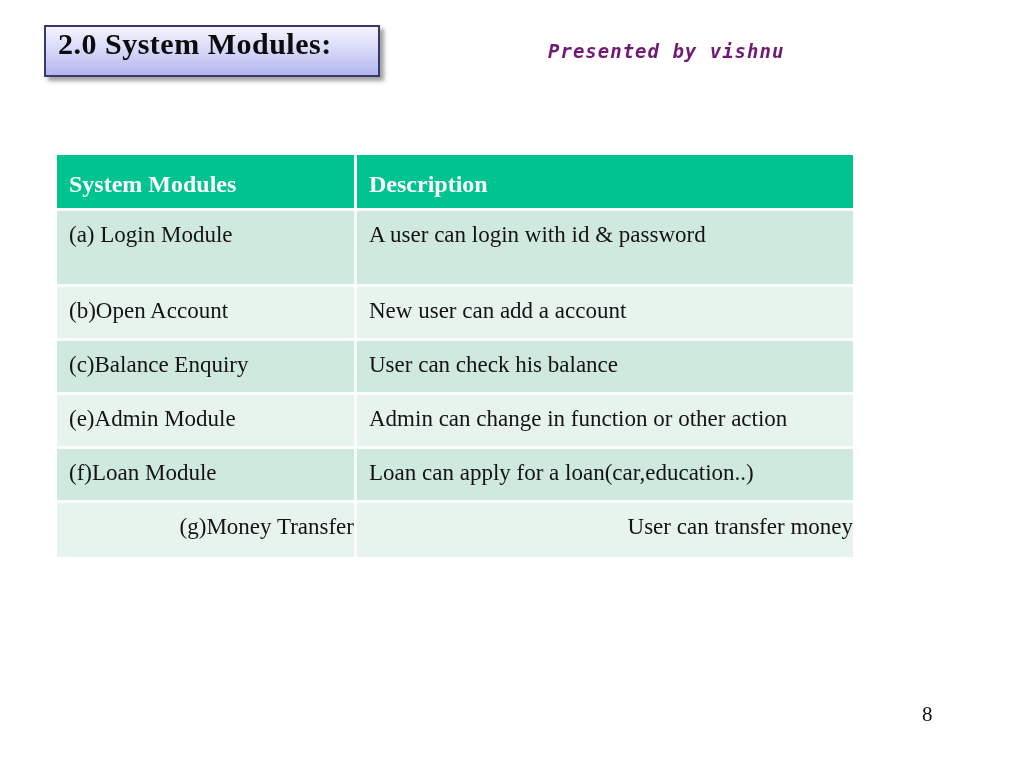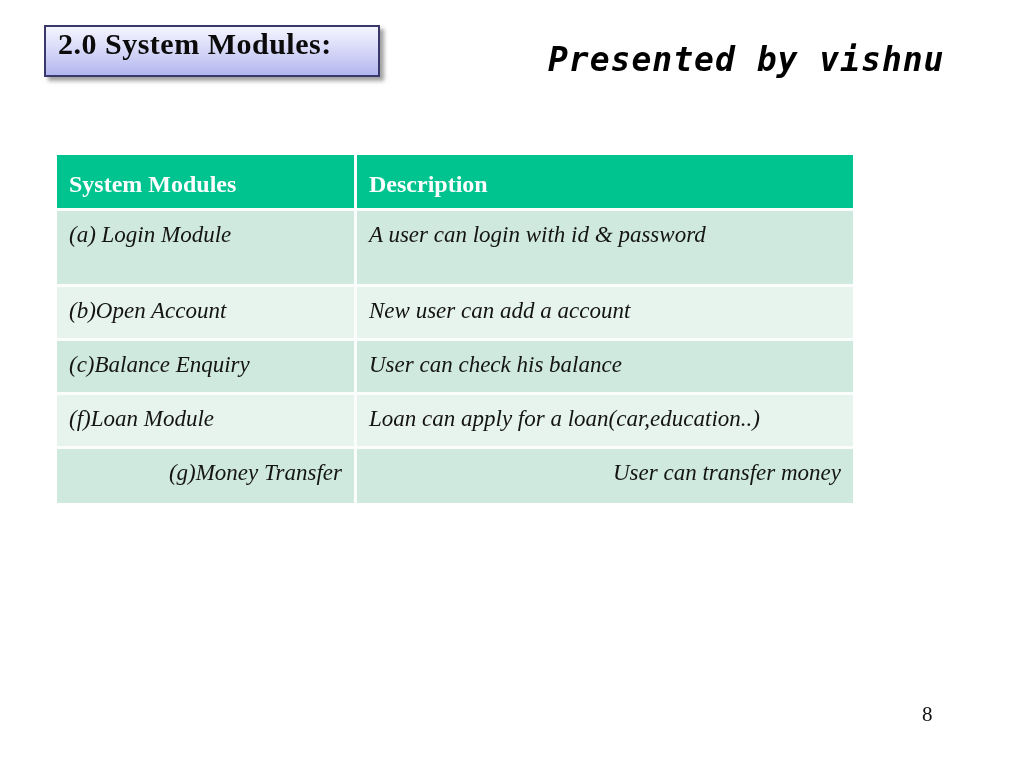--- a/index.html
+++ b/index.html
@@ -38,23 +38,23 @@
   }
 
   
   .presented-by {
     position: absolute;
     left: 548px;
     top: 40px;
     font-family: "DejaVu Sans Mono", monospace;
     font-style: italic;
     font-weight: bold;
-    font-size: 33px;
+    font-size: 19px;
     letter-spacing: 1px;
-    color: #000000;
+    color: #701a75;
     white-space: nowrap;
   }
 
   
   .modules-table {
     position: absolute;
     left: 57px;
     top: 155px;
     width: 796px;
     border-collapse: separate;
@@ -80,22 +80,21 @@
     width: 300px;
     border-right: 3px solid #fbfdfc;
   }
   .modules-table thead th, .modules-table tbody td {
     border-bottom: 3px solid #fbfdfc;
   }
   .modules-table tbody td {
     font-size: 23px;
     color: #141414;
     vertical-align: top;
-    padding: 11px 12px 0 12px;
-    font-style: italic;
+    padding: 11px 0 0 12px;
   }
   .modules-table tbody tr { height: 54px; }
   .modules-table tbody tr:nth-child(1) { height: 76px; }
   .modules-table tbody tr:nth-child(7) { height: 93px; }
   .modules-table tbody tr:nth-child(odd) td { background: #cfe9de; }
   .modules-table tbody tr:nth-child(even) td { background: #e7f4ed; }
   .modules-table tbody tr:last-child td { border-bottom: none; text-align: right; }
 
   
   .page-number {
@@ -129,20 +128,24 @@
       </tr>
       <tr>
         <td>(b)Open Account</td>
         <td>New user can add a account</td>
       </tr>
       <tr>
         <td>(c)Balance Enquiry</td>
         <td>User can check his balance</td>
       </tr>
       <tr>
+        <td>(e)Admin Module</td>
+        <td>Admin can change in function or other action</td>
+      </tr>
+      <tr>
         <td>(f)Loan Module</td>
         <td>Loan can apply for a loan(car,education..)</td>
       </tr>
       <tr>
         <td>(g)Money Transfer</td>
         <td>User can transfer money</td>
       </tr>
     </tbody>
 </table>
 

